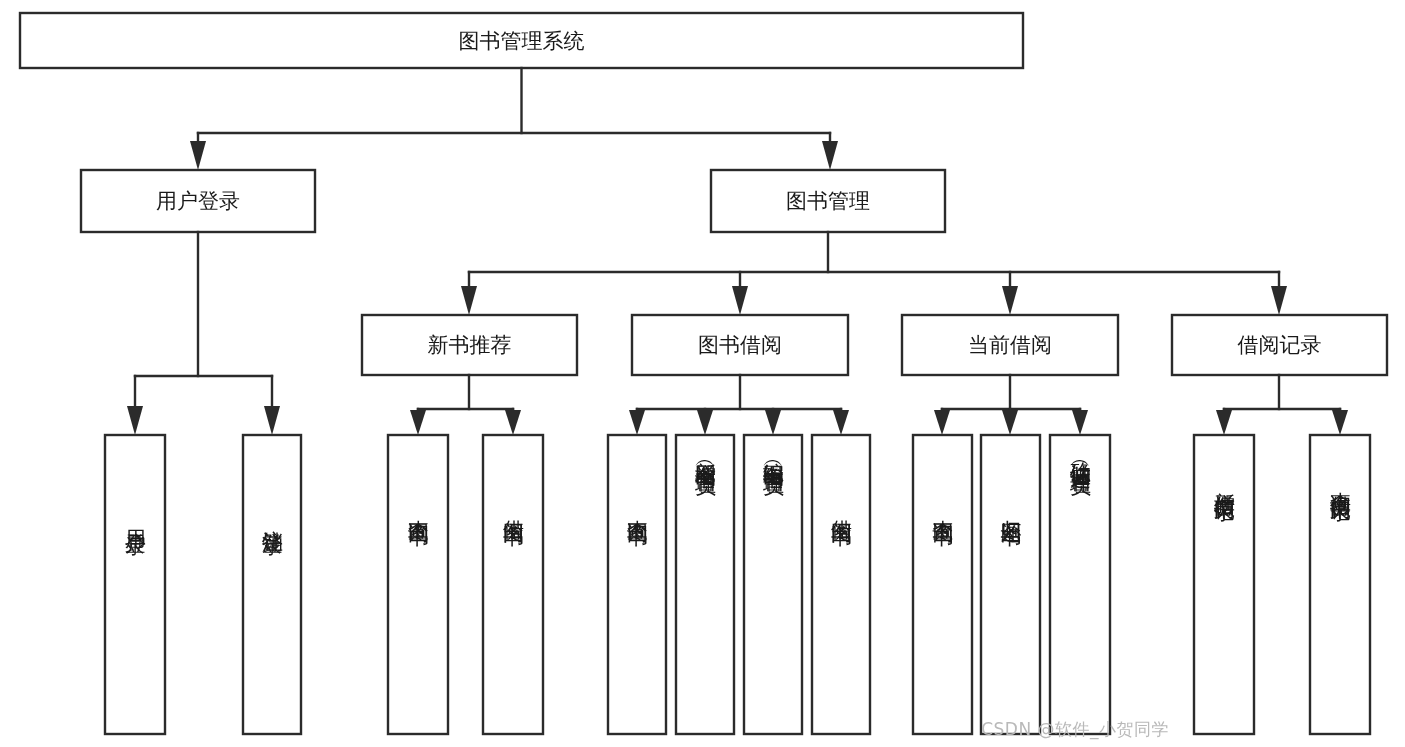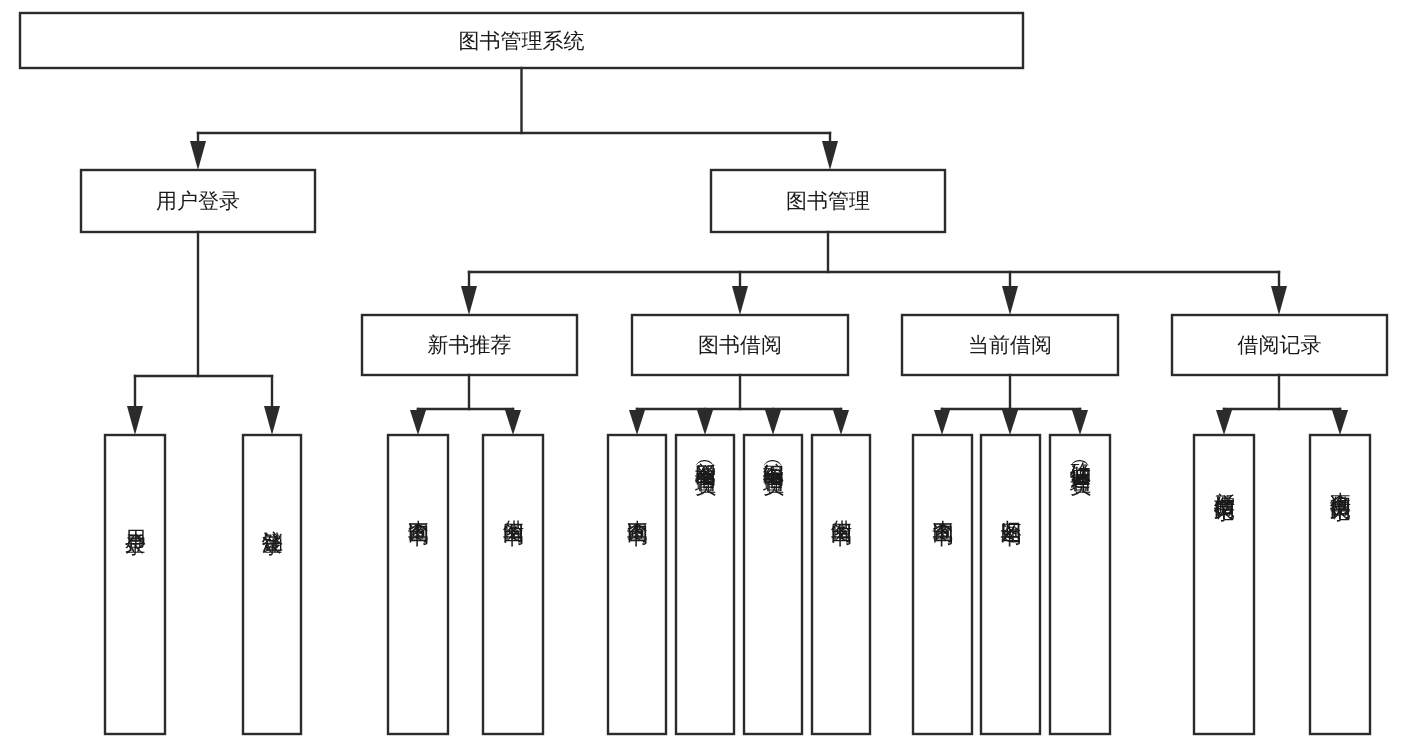--- a/index.html
+++ b/index.html
@@ -242,13 +242,14 @@
   <div class="leaf-label-wrap" style="left:1050px; top:435px; width:60px; height:299px;">
     <span class="leaf-label" style="margin-top:10px;">确认归还（管理员）</span>
   </div>
   <div class="leaf-label-wrap" style="left:1194px; top:435px; width:60px; height:299px;">
     <span class="leaf-label" style="margin-top:40px;">新增借阅记录</span>
   </div>
   <div class="leaf-label-wrap" style="left:1310px; top:435px; width:60px; height:299px;">
     <span class="leaf-label" style="margin-top:40px;">查询借阅记录</span>
   </div>
 
+  <div class="watermark">CSDN @软件_小贺同学</div>
 </div>
 
 </body></html>

